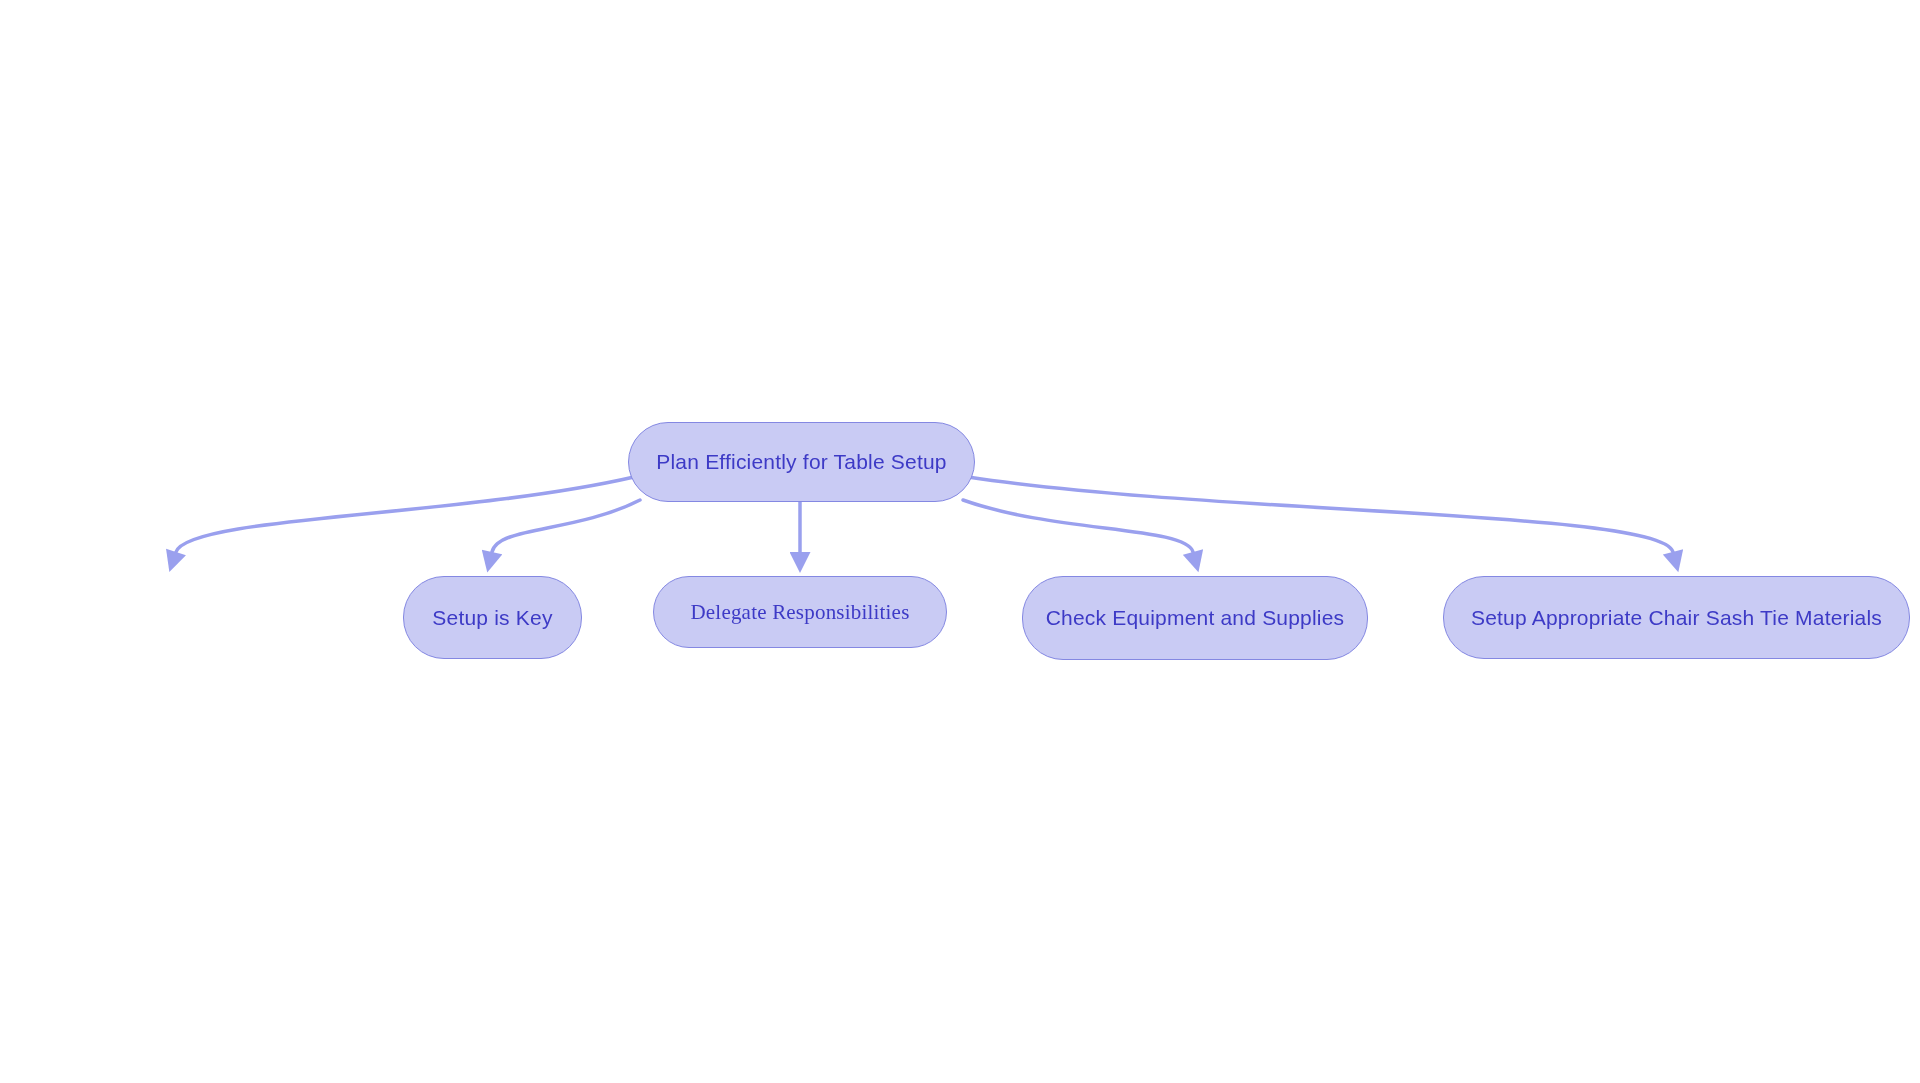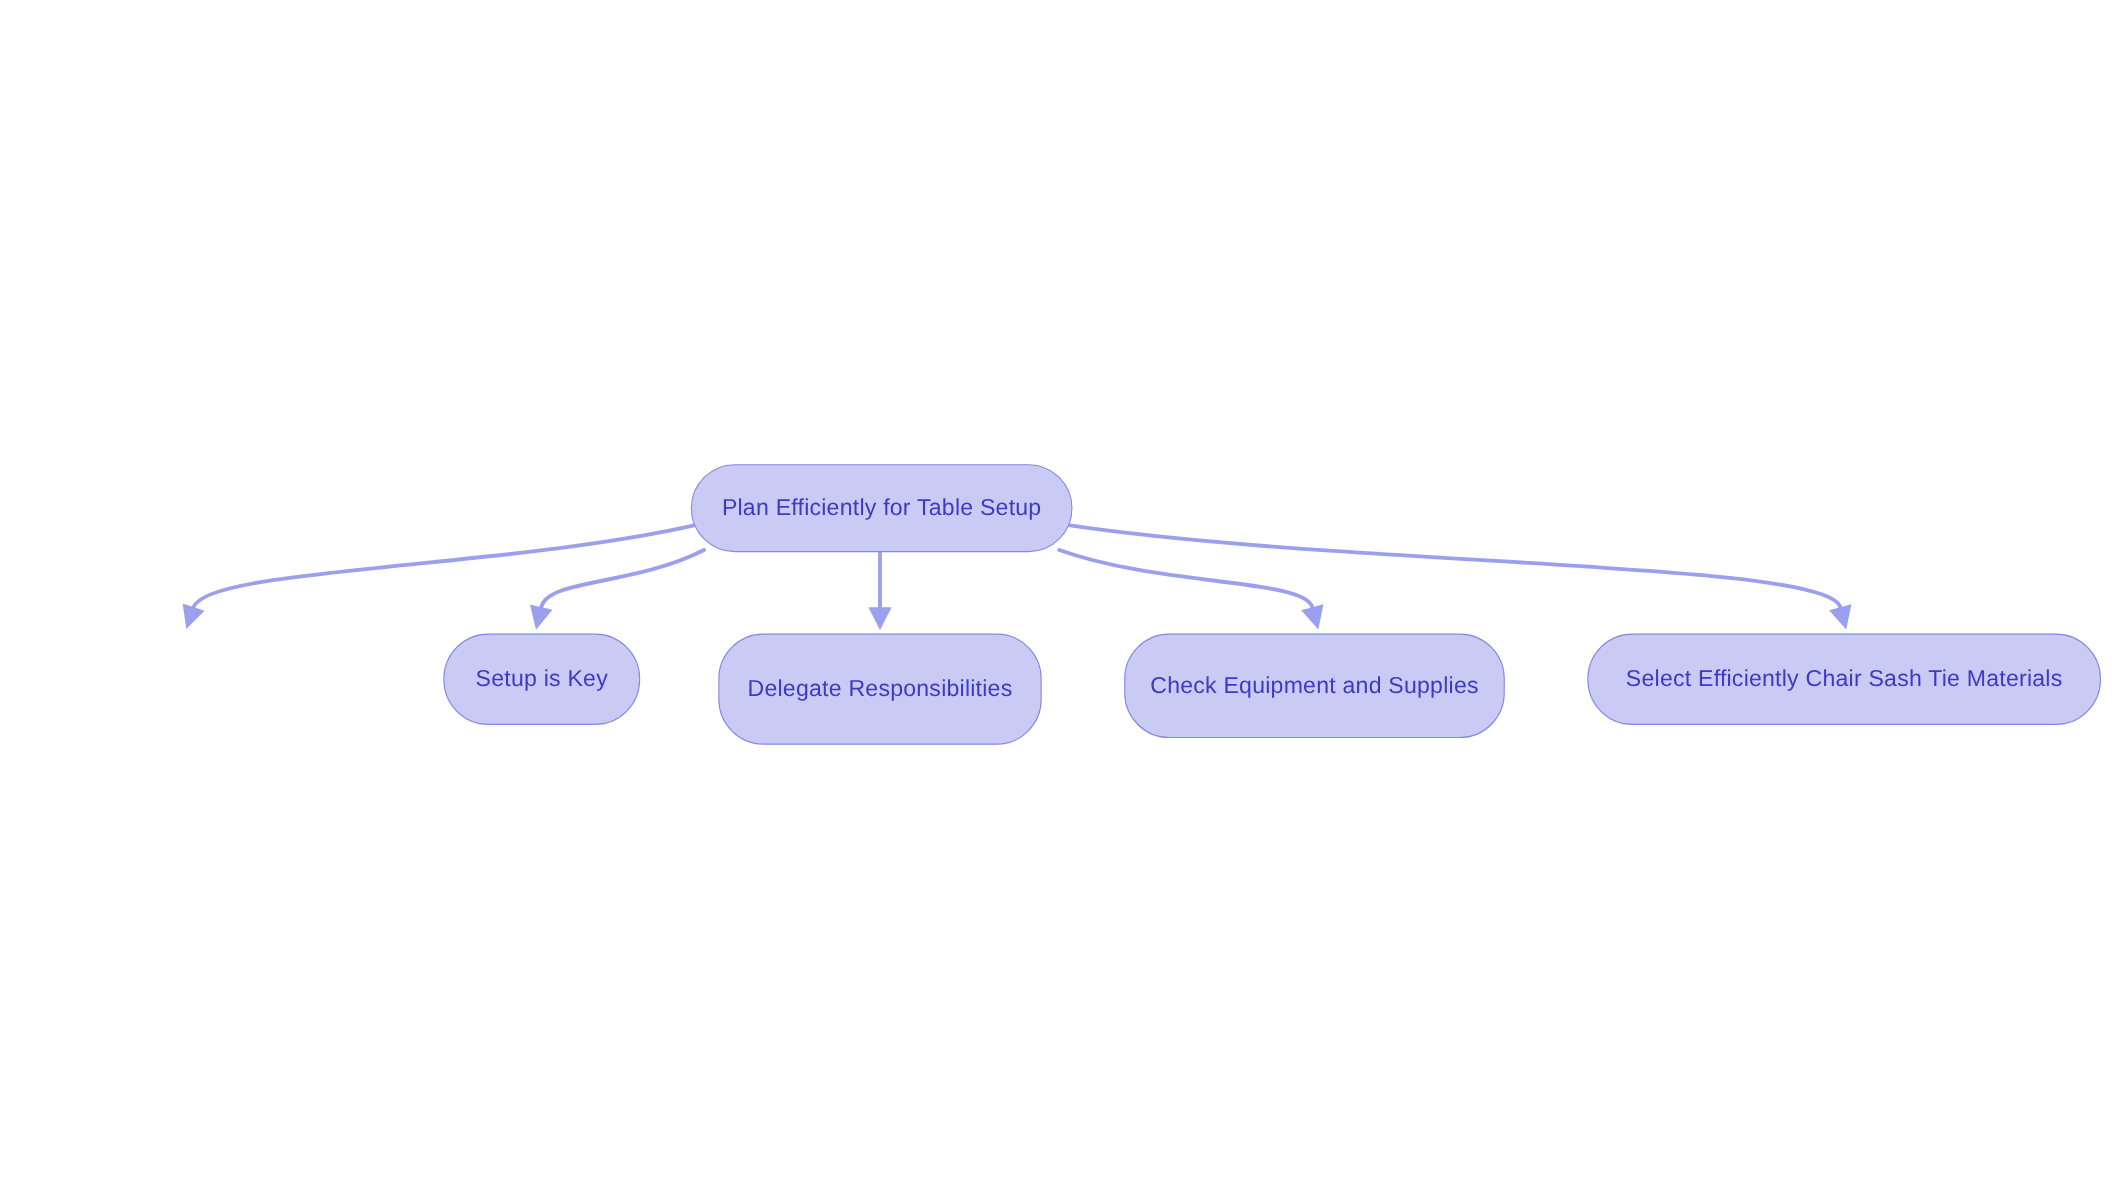--- a/index.html
+++ b/index.html
@@ -42,22 +42,22 @@
     display: flex;
     align-items: center;
     justify-content: center;
     text-align: right;
     white-space: nowrap;
     letter-spacing: 0.2px;
   }
   .node--root   { left: 628px;  top: 422px; width: 347px; height: 80px; border-radius: 40px; }
   .node--c1     { left: 13px;   top: 576px; width: 317px; height: 83px; }
   .node--c2     { left: 403px;  top: 576px; width: 179px; height: 83px; }
-  .node--c3     { left: 653px;  top: 576px; width: 294px; height: 101px; }
-  .node--c4     { left: 1022px; top: 576px; width: 346px; height: 95px; }
+  .node--c3     { left: 653px;  top: 576px; width: 294px; height: 72px; font-family: Liberation Serif, serif; }
+  .node--c4     { left: 1022px; top: 576px; width: 346px; height: 84px; }
   .node--c5     { left: 1443px; top: 576px; width: 467px; height: 83px; }
 </style>
 </head>
 <body>
 
 <div class="canvas">
 
   <svg class="edges-layer" viewBox="0 0 1920 1083" xmlns="http://www.w3.org/2000/svg">
     <defs>
       <marker id="arrow" viewBox="0 0 10 10" refX="0" refY="5" markerUnits="userSpaceOnUse" markerWidth="24" markerHeight="21" orient="auto">
@@ -82,16 +82,16 @@
 
   <div class="node node--c3">
     <span>Delegate Responsibilities</span>
   </div>
 
   <div class="node node--c4">
     <span>Check Equipment and Supplies</span>
   </div>
 
   <div class="node node--c5">
-    <span>Select Efficiently Chair Sash Tie Materials</span>
+    <span>Setup Appropriate Chair Sash Tie Materials</span>
   </div>
 
 </div>
 
 </body></html>

